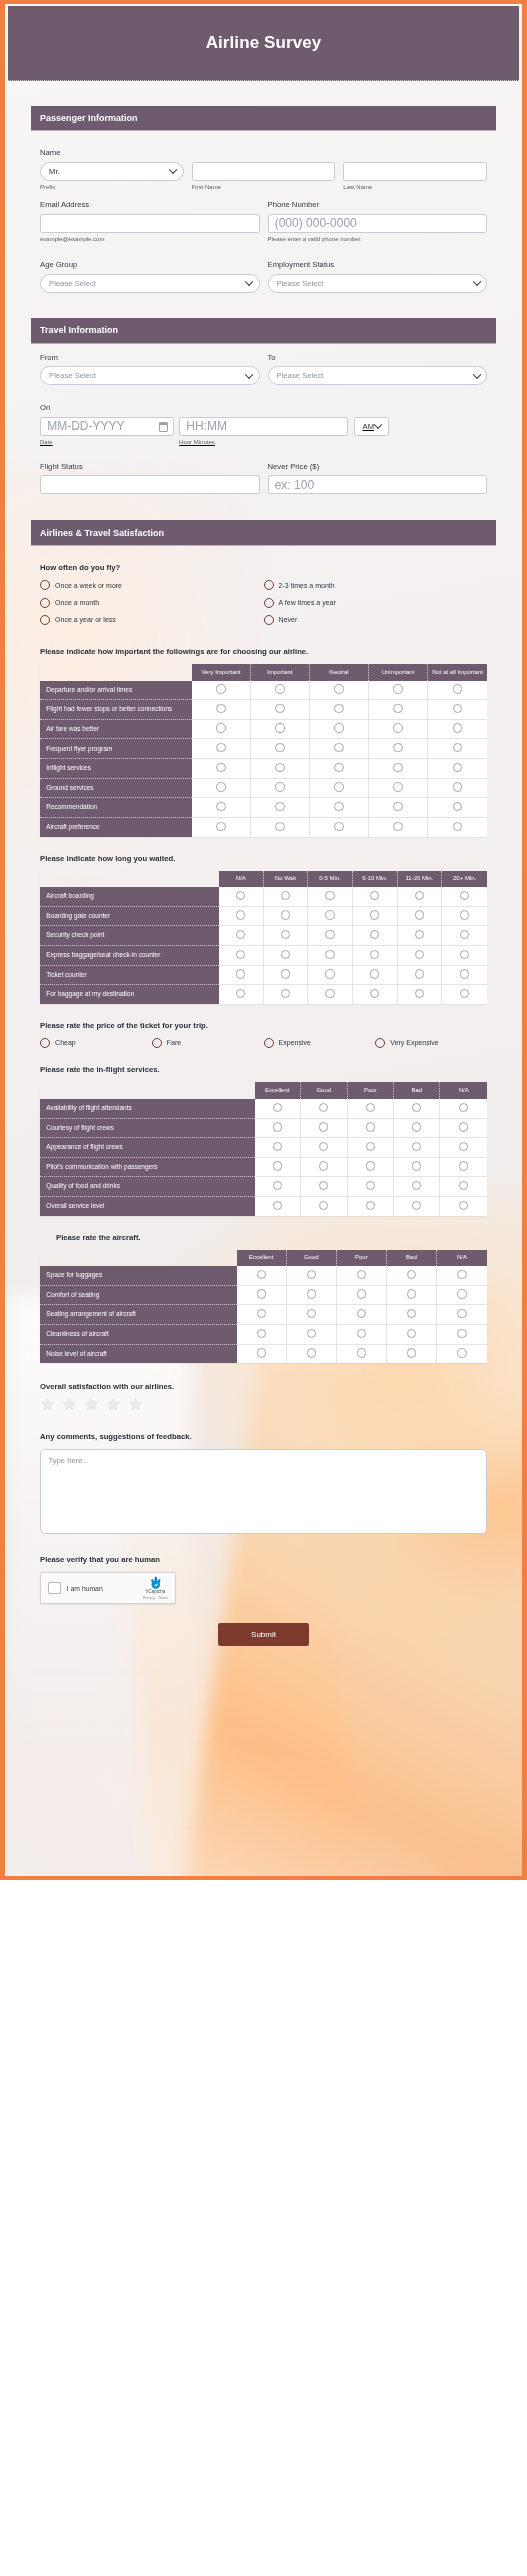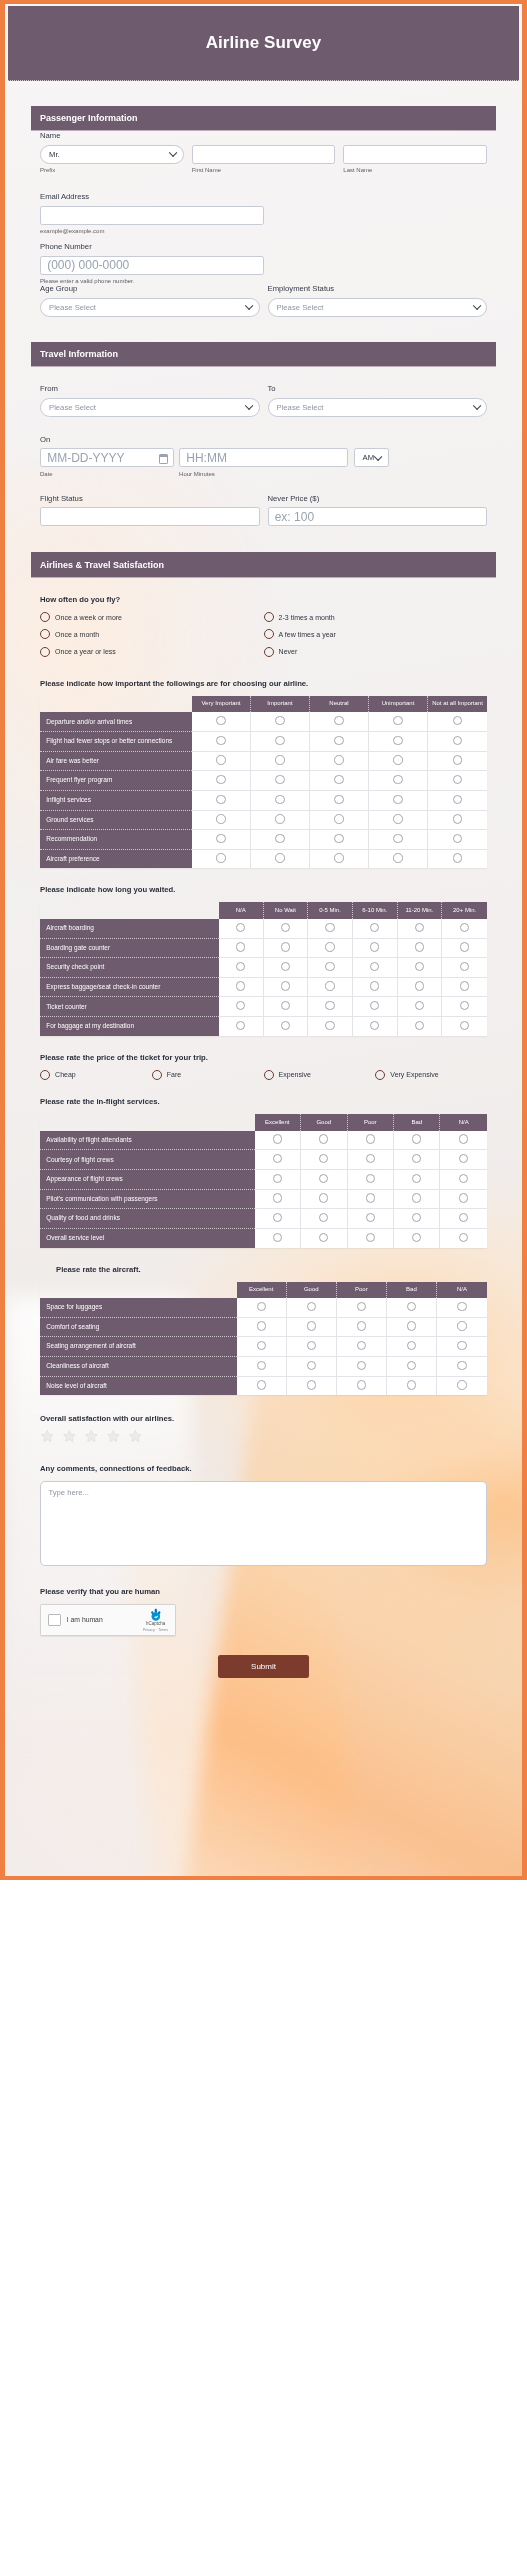--- a/index.html
+++ b/index.html
@@ -94,21 +94,21 @@
     font-size:7.7px; color:#2f3440; cursor:pointer;
   }
   .select.square{border-radius:2.3px;}
   .select .chev{
     position:absolute; right:6.2px; top:50%; width:5.1px; height:5.1px;
     border-right:1.1px solid #3a4150; border-bottom:1.1px solid #3a4150;
     transform:translateY(-70%) rotate(45deg);
   }
   .select.placeholder{color:#8d94a3;}
 
-  .datewrap{display:flex; align-items:flex-start; gap:5.1px;}
+  .datewrap{display:flex; align-items:flex-start; gap:5.1px;text-decoration:underline;}
   .dateinput{position:relative; width:134px;}
   .calicon{
     position:absolute; right:5.7px; top:5.1px; width:7.4px; height:8px;
     border:0.9px solid #9aa2b1; border-radius:1.1px;
   }
   .calicon:before{
     content:""; position:absolute; left:-0.9px; right:-0.9px; top:0.6px; height:1.5px; background:#9aa2b1;
   }
   .timeinput{width:52px;}
   .ampm{width:35px;}
@@ -197,76 +197,76 @@
 
   <div class="inner">
 
     <div class="hero">
       <h1>Airline Survey</h1>
     </div>
 
     <div class="sec-sp-top"></div>
     <div class="section-bar">Passenger Information</div>
 
-    <div class="wrap pad" style="">
+    <div class="wrap pad" style="padding-top:17px;">
 
       <div class="field-label">Name</div>
       <div class="row gap">
         <div style="width:33.3%;">
           <div class="select">
             <span>Mr.</span>
             <span class="chev"></span>
           </div>
           <div class="sub-label">Prefix</div>
         </div>
         <div style="width:33.3%;">
           <input class="text" type="text" placeholder="" style="">
           <div class="sub-label">First Name</div>
         </div>
         <div style="width:33.3%;">
           <input class="text" type="text" placeholder="" style="">
           <div class="sub-label">Last Name</div>
         </div>
       </div>
 
-      <div class="row gap" style="margin-top:19px;flex-direction:column;">
+      <div class="row gap" style="margin-top:10px;">
         <div style="width:50%;">
           <div class="field-label">Email Address</div>
           <input class="text" type="text" placeholder="" style="">
           <div class="sub-label">example@example.com</div>
         </div>
         <div style="width:50%;">
           <div class="field-label">Phone Number</div>
           <input class="text" type="text" placeholder="(000) 000-0000" style="">
           <div class="sub-label">Please enter a valid phone number.</div>
         </div>
       </div>
 
-      <div class="row gap" style="">
+      <div class="row gap" style="margin-top:18px;">
         <div style="width:50%;">
           <div class="field-label">Age Group</div>
           <div class="select placeholder">
             <span>Please Select</span>
             <span class="chev"></span>
           </div>
         </div>
         <div style="width:50%;">
           <div class="field-label">Employment Status</div>
           <div class="select placeholder">
             <span>Please Select</span>
             <span class="chev"></span>
           </div>
         </div>
       </div>
     </div>
 
     <div style="height:25px;"></div>
     <div class="section-bar">Travel Information</div>
 
-    <div class="wrap pad" style="padding-top:17px;">
+    <div class="wrap pad" style="padding-top:9px;">
       <div class="row gap">
         <div style="width:50%;">
           <div class="field-label">From</div>
           <div class="select placeholder">
             <span>Please Select</span>
             <span class="chev"></span>
           </div>
         </div>
         <div style="width:50%;">
           <div class="field-label">To</div>
@@ -709,21 +709,21 @@
           </svg>
           <svg viewBox="0 0 24 24" class="star">
             <path d="M12 2.4l2.95 5.98 6.6.96-4.78 4.65 1.13 6.57L12 17.46l-5.9 3.1 1.13-6.57L2.45 9.34l6.6-.96z" fill="#eceaec" stroke="#ddd9dd" stroke-width="1"></path>
           </svg>
           <svg viewBox="0 0 24 24" class="star">
             <path d="M12 2.4l2.95 5.98 6.6.96-4.78 4.65 1.13 6.57L12 17.46l-5.9 3.1 1.13-6.57L2.45 9.34l6.6-.96z" fill="#eceaec" stroke="#ddd9dd" stroke-width="1"></path>
           </svg>
         </div>
 
       
-      <div class="q-text" style="margin-top:20.4px;">Any comments, connections of feedback.</div>
+      <div class="q-text" style="margin-top:20.4px;">Any comments, suggestions of feedback.</div>
       <textarea class="txt" placeholder="Type here..." style=""></textarea>
 
       
       <div class="q-text" style="margin-top:19px;">Please verify that you are human</div>
       <div class="captcha">
         <div class="cap-left">
           <span class="cap-box"></span>
           <span class="cap-label">I am human</span>
         </div>
         <div class="cap-right">

